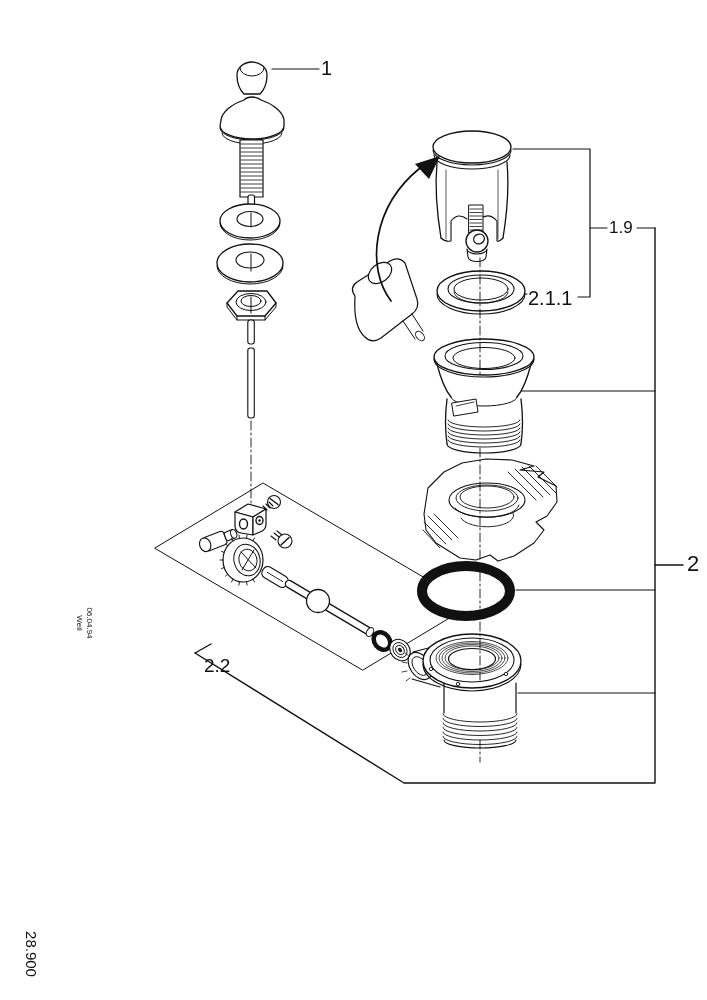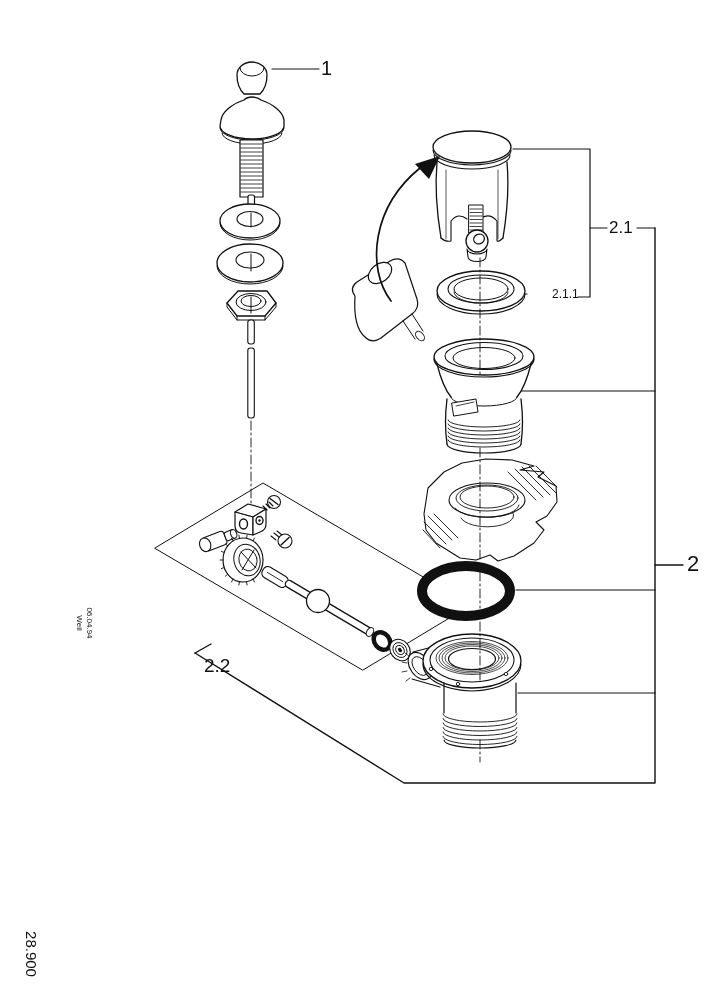--- a/index.html
+++ b/index.html
@@ -3,21 +3,21 @@
 <meta charset="utf-8">
 <style>
   html,body{margin:0;padding:0;background:#fff;}
   #canvas{position:relative;width:707px;height:1000px;background:#fff;overflow:hidden;
           font-family:"Liberation Sans", sans-serif;color:#111;}
   svg{position:absolute;left:0;top:0;}
   .callout{position:absolute;color:#111;font-weight:400;white-space:nowrap;}
   .co1{left:321px;top:57px;font-size:20px;}
   .co2{left:687px;top:551px;font-size:22px;}
   .co21{left:609px;top:218px;font-size:17px;}
-  .co211{left:552px;top:287px;font-size:12px;}
+  .co211{left:528px;top:287px;font-size:20px;}
   .co22{left:204px;top:655px;font-size:19px;}
   .margin-note{position:absolute;left:56px;top:613px;width:56px;height:20px;
      transform:rotate(90deg);transform-origin:center;text-align:center;
      font-size:8px;line-height:9.5px;color:#111;}
   .doc-number{position:absolute;left:1px;top:945px;width:60px;height:18px;
      transform:rotate(90deg);transform-origin:center;text-align:center;
      font-size:15px;color:#111;}
 </style>
 </head>
 <body>
@@ -243,21 +243,21 @@
     <path d="M480,258 V374"></path>
     <path d="M480,448 V562"></path>
     <path d="M480,572 V608"></path>
     <path d="M480,622 V680"></path>
     <path d="M480,740 V762"></path>
   </g>
 </svg>
 
   <div class="callout co1">1</div>
   <div class="callout co2">2</div>
-  <div class="callout co21">2.1</div>
+  <div class="callout co21">1.9</div>
   <div class="callout co211">2.1.1</div>
   <div class="callout co22">2.2</div>
 
   <div class="margin-note">
     <div>06.04.94</div>
     <div>Weil</div>
   </div>
 
   <div class="doc-number">28.900</div>
 </div>

